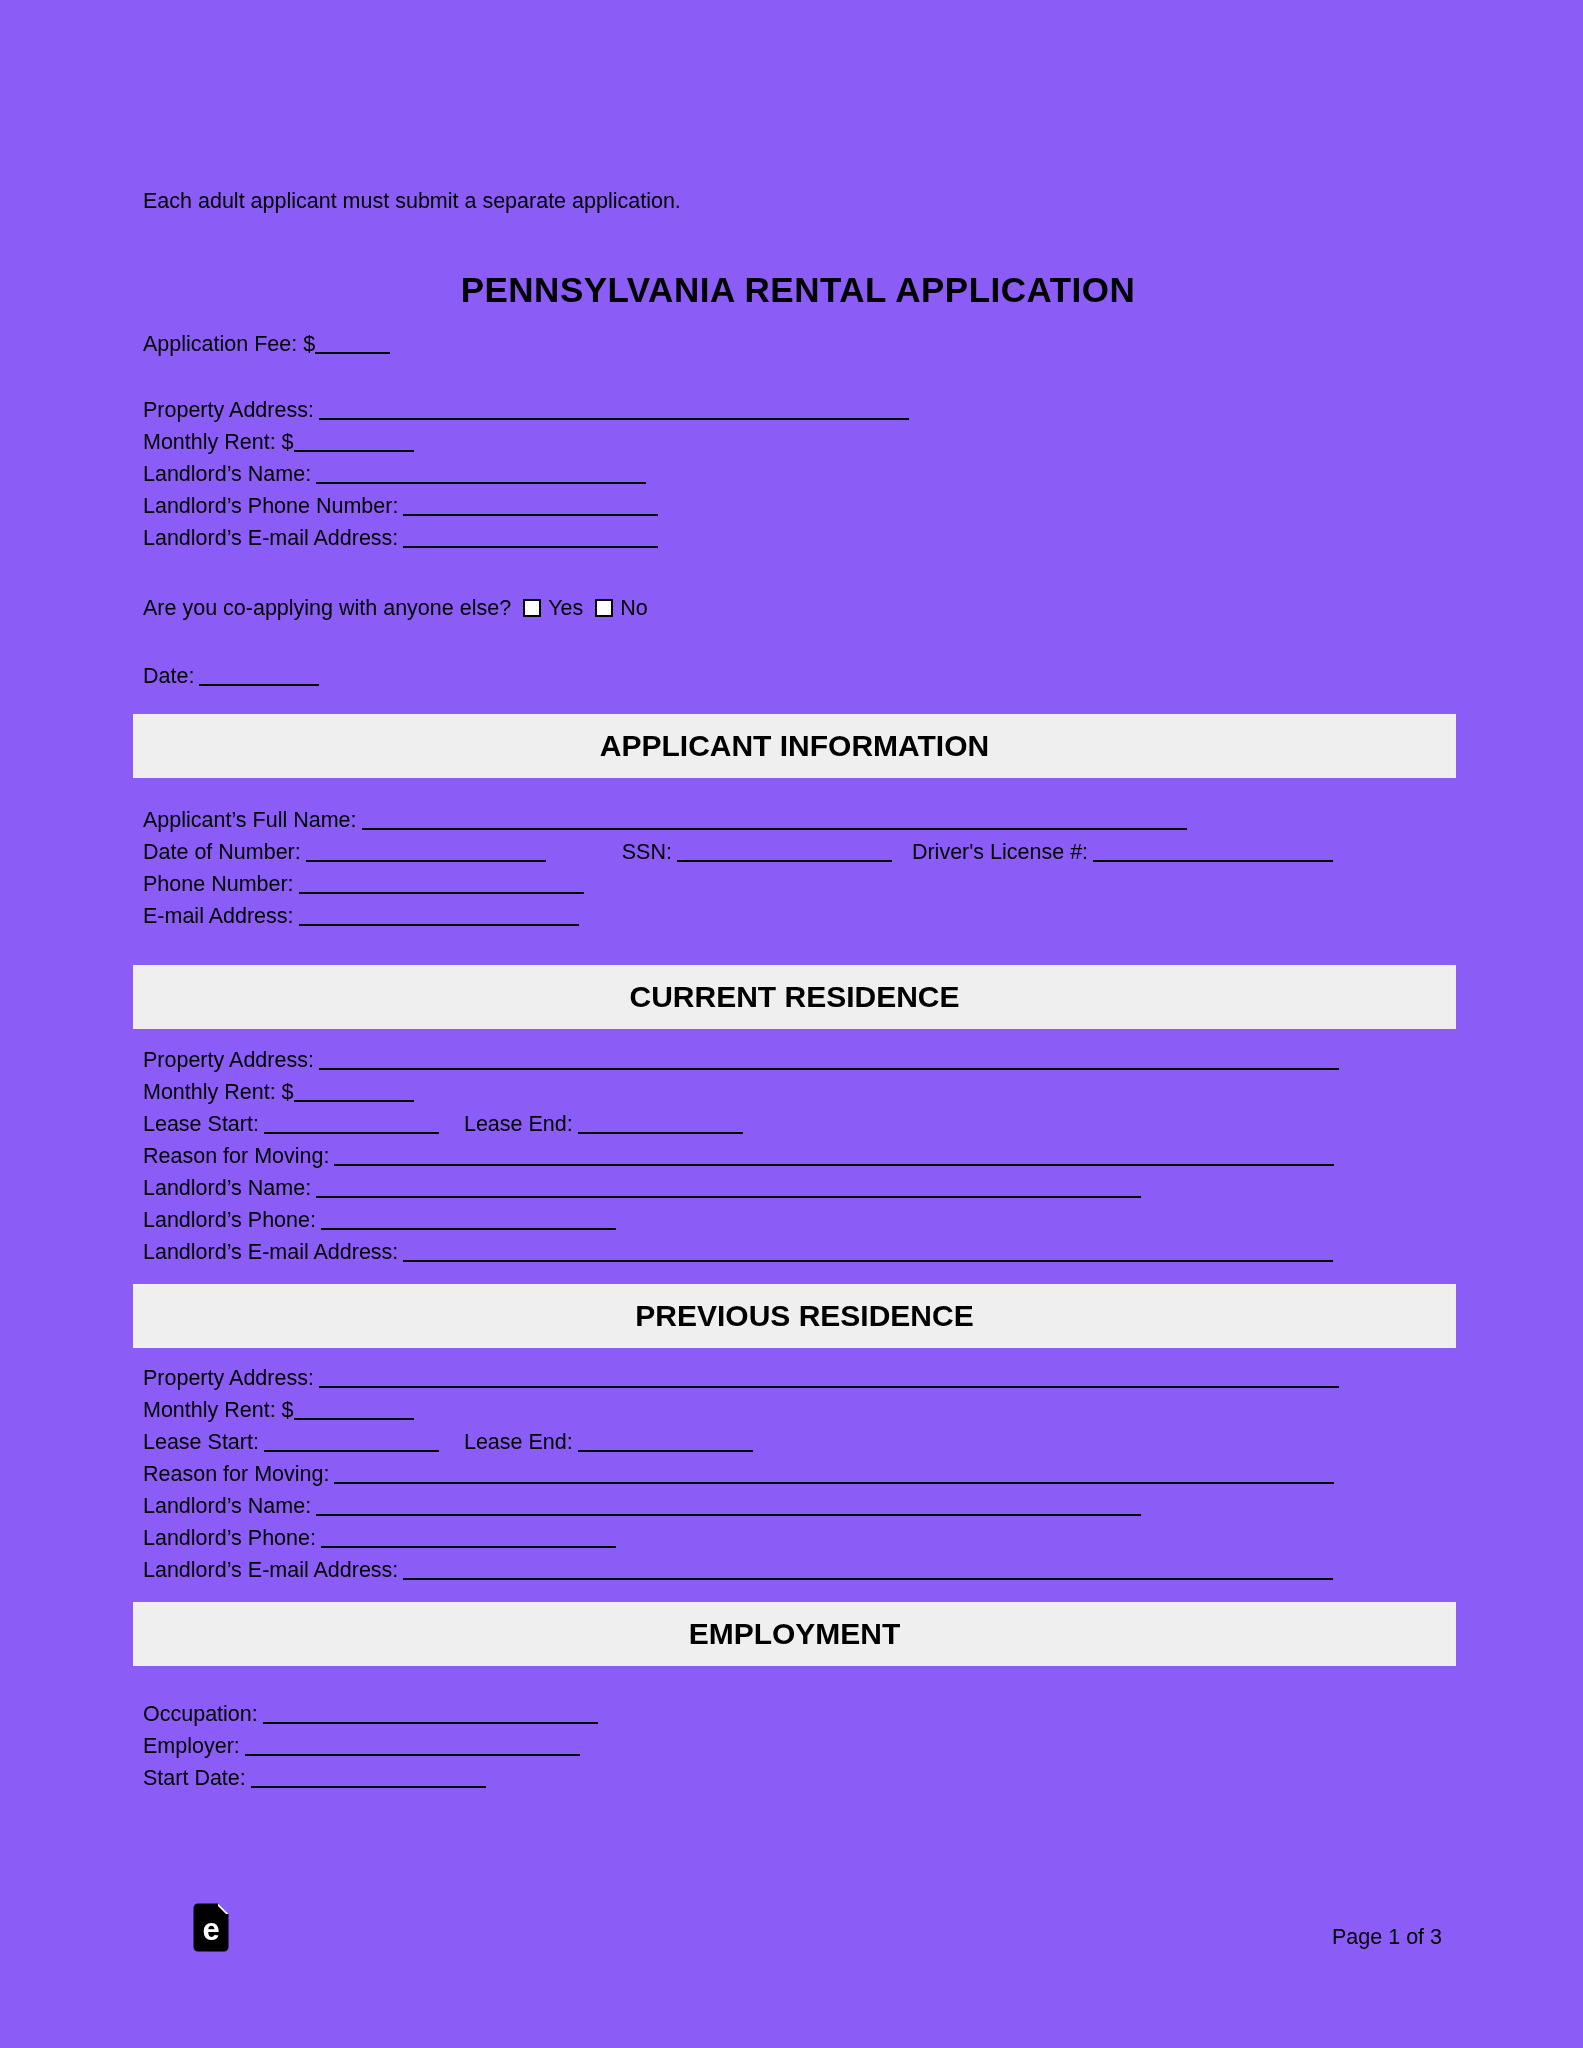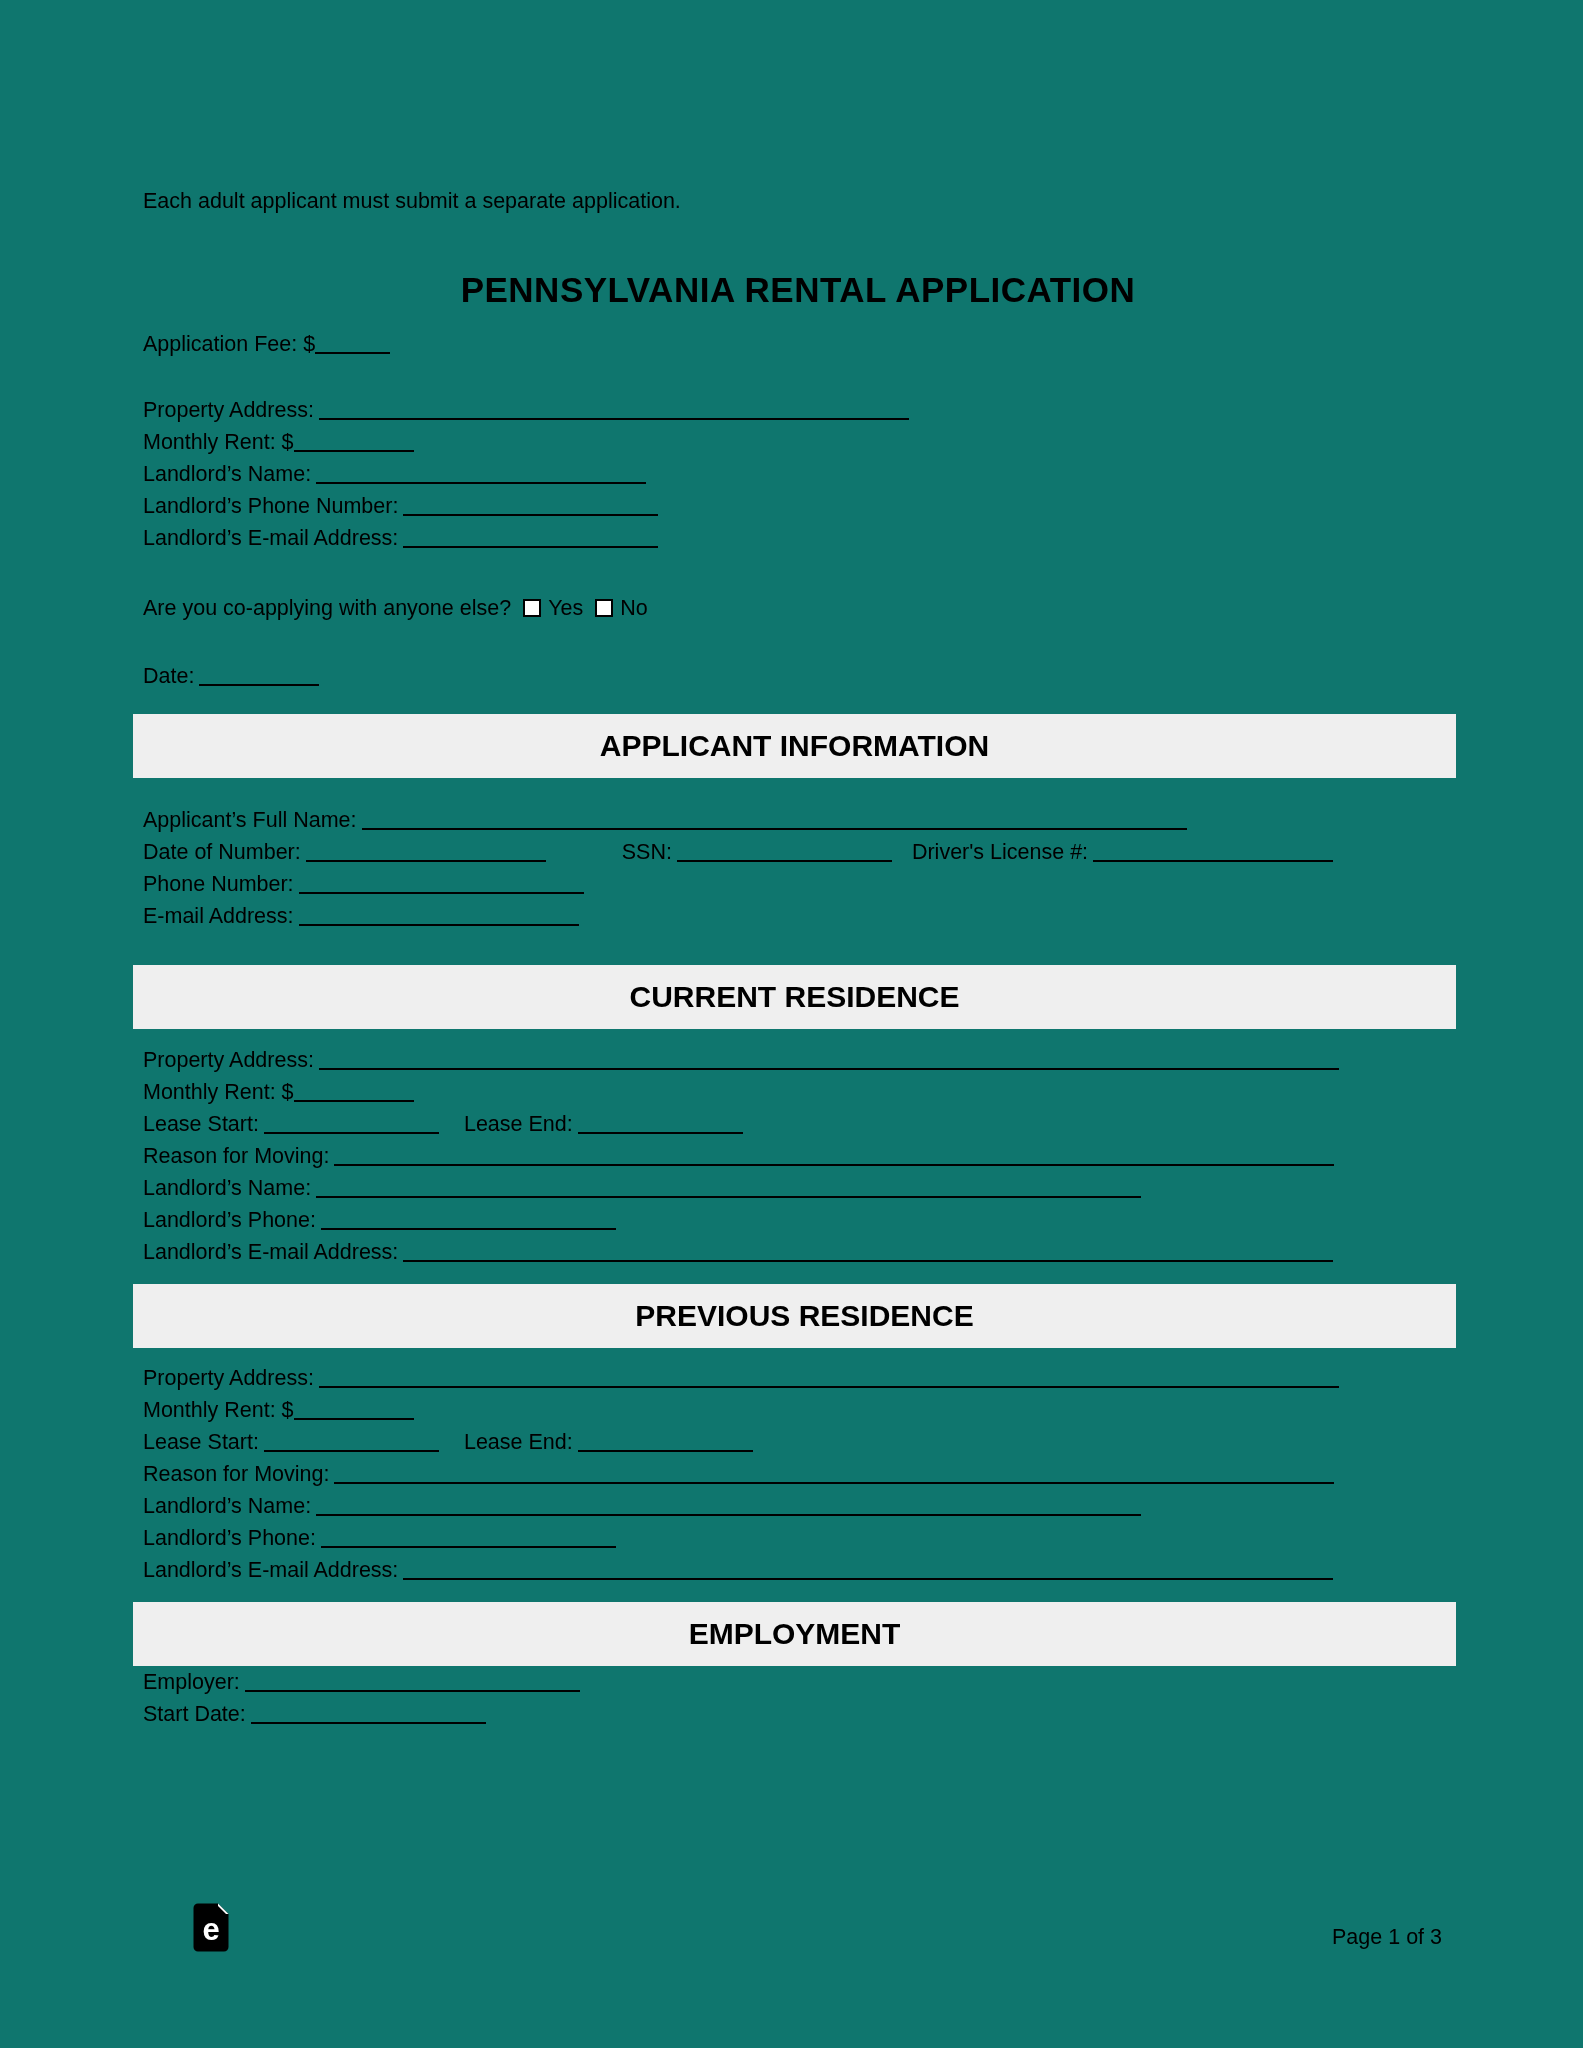--- a/index.html
+++ b/index.html
@@ -1,19 +1,19 @@
 <!DOCTYPE html>
 <html style="--band-bg: #efefef;"><head>
 <meta charset="utf-8">
 <style>
   html,body{margin:0;padding:0;background:#9a9a9a;}
   .page{
     position:relative;
     width:1583px;height:2048px;
-    background:#0f766e;
+    background:#8b5cf6;
     font-family:"Liberation Sans", sans-serif;
     color:#000;
     font-size:21.5px;
     box-sizing:border-box;
     padding:186px 130px 0 143px;
     overflow:hidden;
   }
   .note{line-height:30px;}
   .title{
     margin-top:52px;
@@ -176,20 +176,23 @@
   </div>
   <div class="f-line">
     <span>Landlord’s Phone:</span><span class="line w295"></span>
   </div>
   <div class="f-line">
     <span>Landlord’s E-mail Address:</span><span class="line w930"></span>
   </div>
 
   <div class="band band-4">EMPLOYMENT</div>
 
+  <div class="f-line after-band4">
+    <span>Occupation:</span><span class="line w335"></span>
+  </div>
   <div class="f-line">
     <span>Employer:</span><span class="line w335"></span>
   </div>
   <div class="f-line">
     <span>Start Date:</span><span class="line w235"></span>
   </div>
 
   <div class="logo">
     <svg width="36" height="49" viewBox="0 0 36 49">
       <path d="M5 0.5 H25 L35.5 11 V44 a4.5 4.5 0 0 1 -4.5 4.5 H5 A4.5 4.5 0 0 1 0.5 44 V5 A4.5 4.5 0 0 1 5 0.5 Z" fill="#000"></path>

